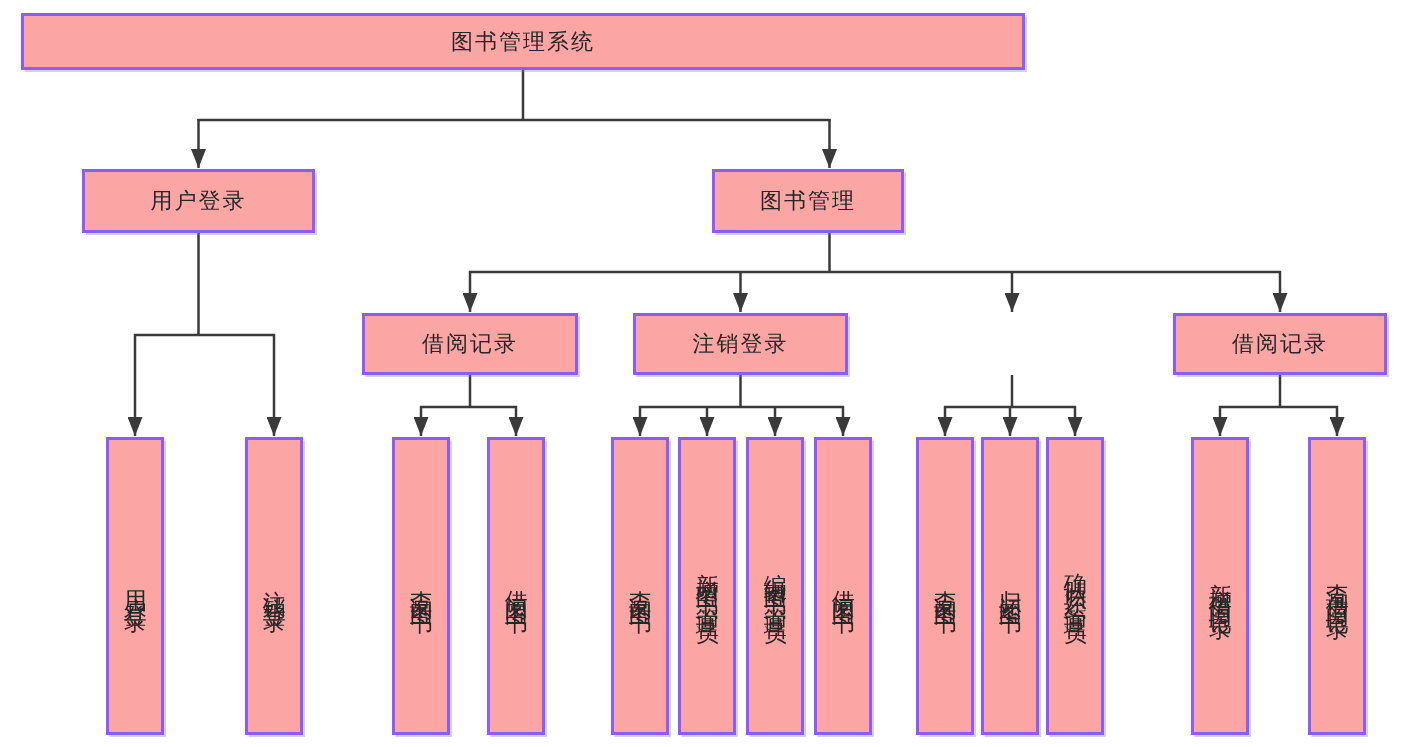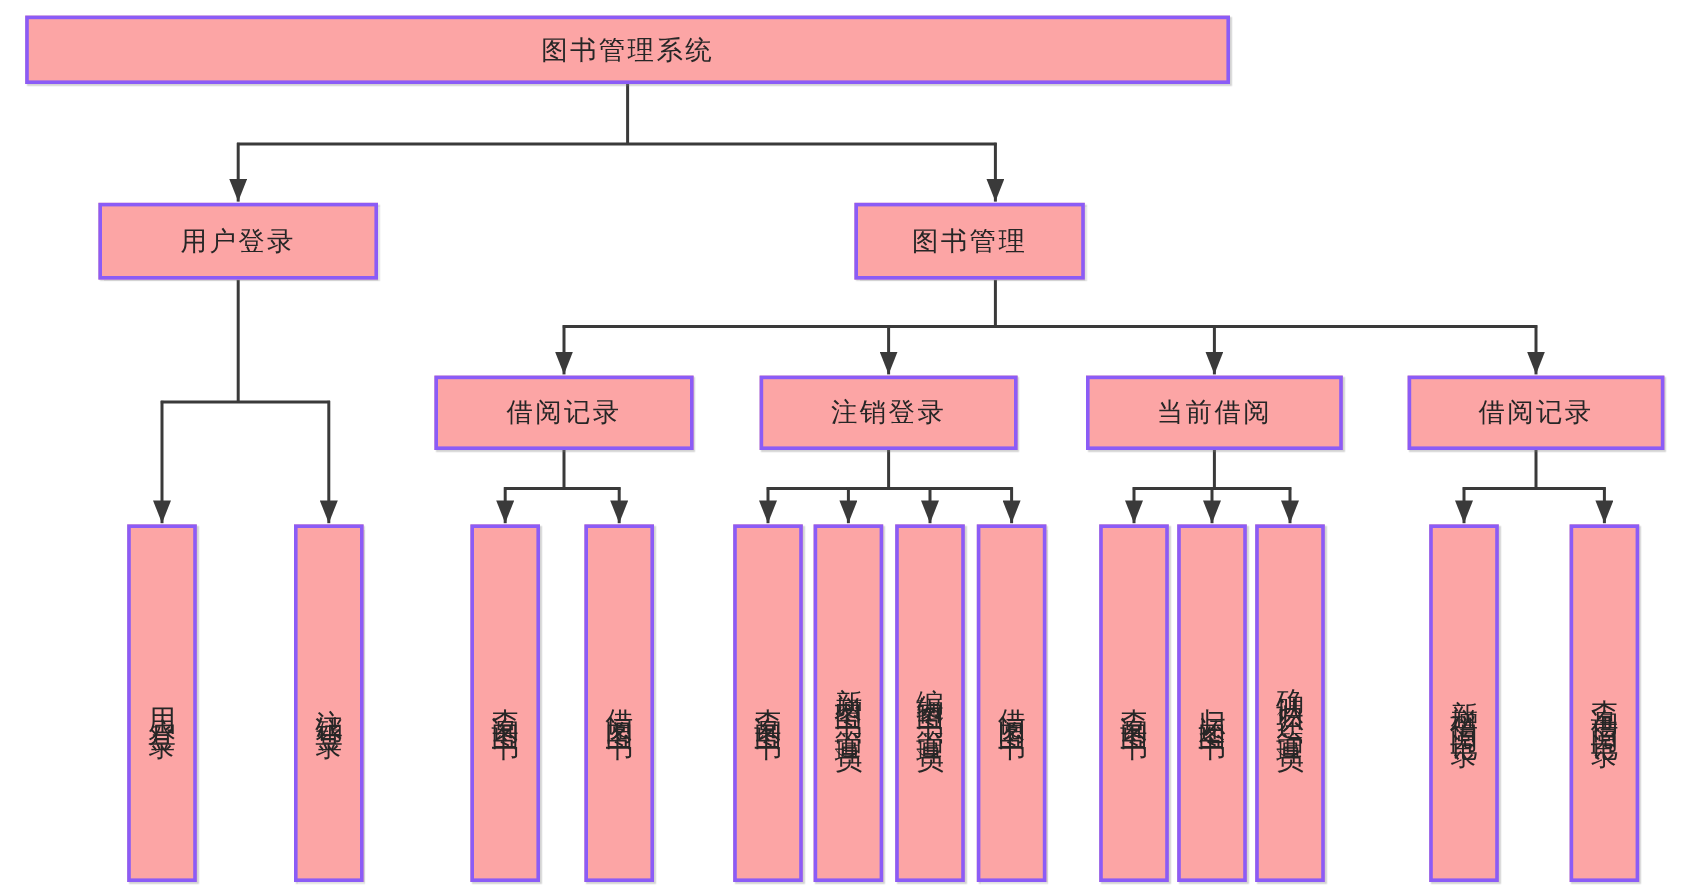--- a/index.html
+++ b/index.html
@@ -94,21 +94,20 @@
     </g>
   </svg>
 
   <div class="box hbox" style="left:21px;top:13px;width:1004px;height:57px">图书管理系统</div>
 
   <div class="box hbox" style="left:82px;top:169px;width:233px;height:64px">用户登录</div>
   <div class="box hbox" style="left:712px;top:169px;width:192px;height:64px">图书管理</div>
 
   <div class="box hbox" style="left:362px;top:313px;width:216px;height:62px">借阅记录</div>
   <div class="box hbox" style="left:633px;top:313px;width:215px;height:62px">注销登录</div>
-  <div class="box hbox" style="left:905px;top:313px;width:214px;height:62px">当前借阅</div>
   <div class="box hbox" style="left:1173px;top:313px;width:214px;height:62px">借阅记录</div>
 
   <div class="box vbox" style="left:106px;top:437px;width:58px;height:298px">
     <span class="vtext">用户登录</span>
   </div>
   <div class="box vbox" style="left:245px;top:437px;width:58px;height:298px">
     <span class="vtext">注销登录</span>
   </div>
   <div class="box vbox" style="left:392px;top:437px;width:58px;height:298px">
     <span class="vtext">查询图书</span>

